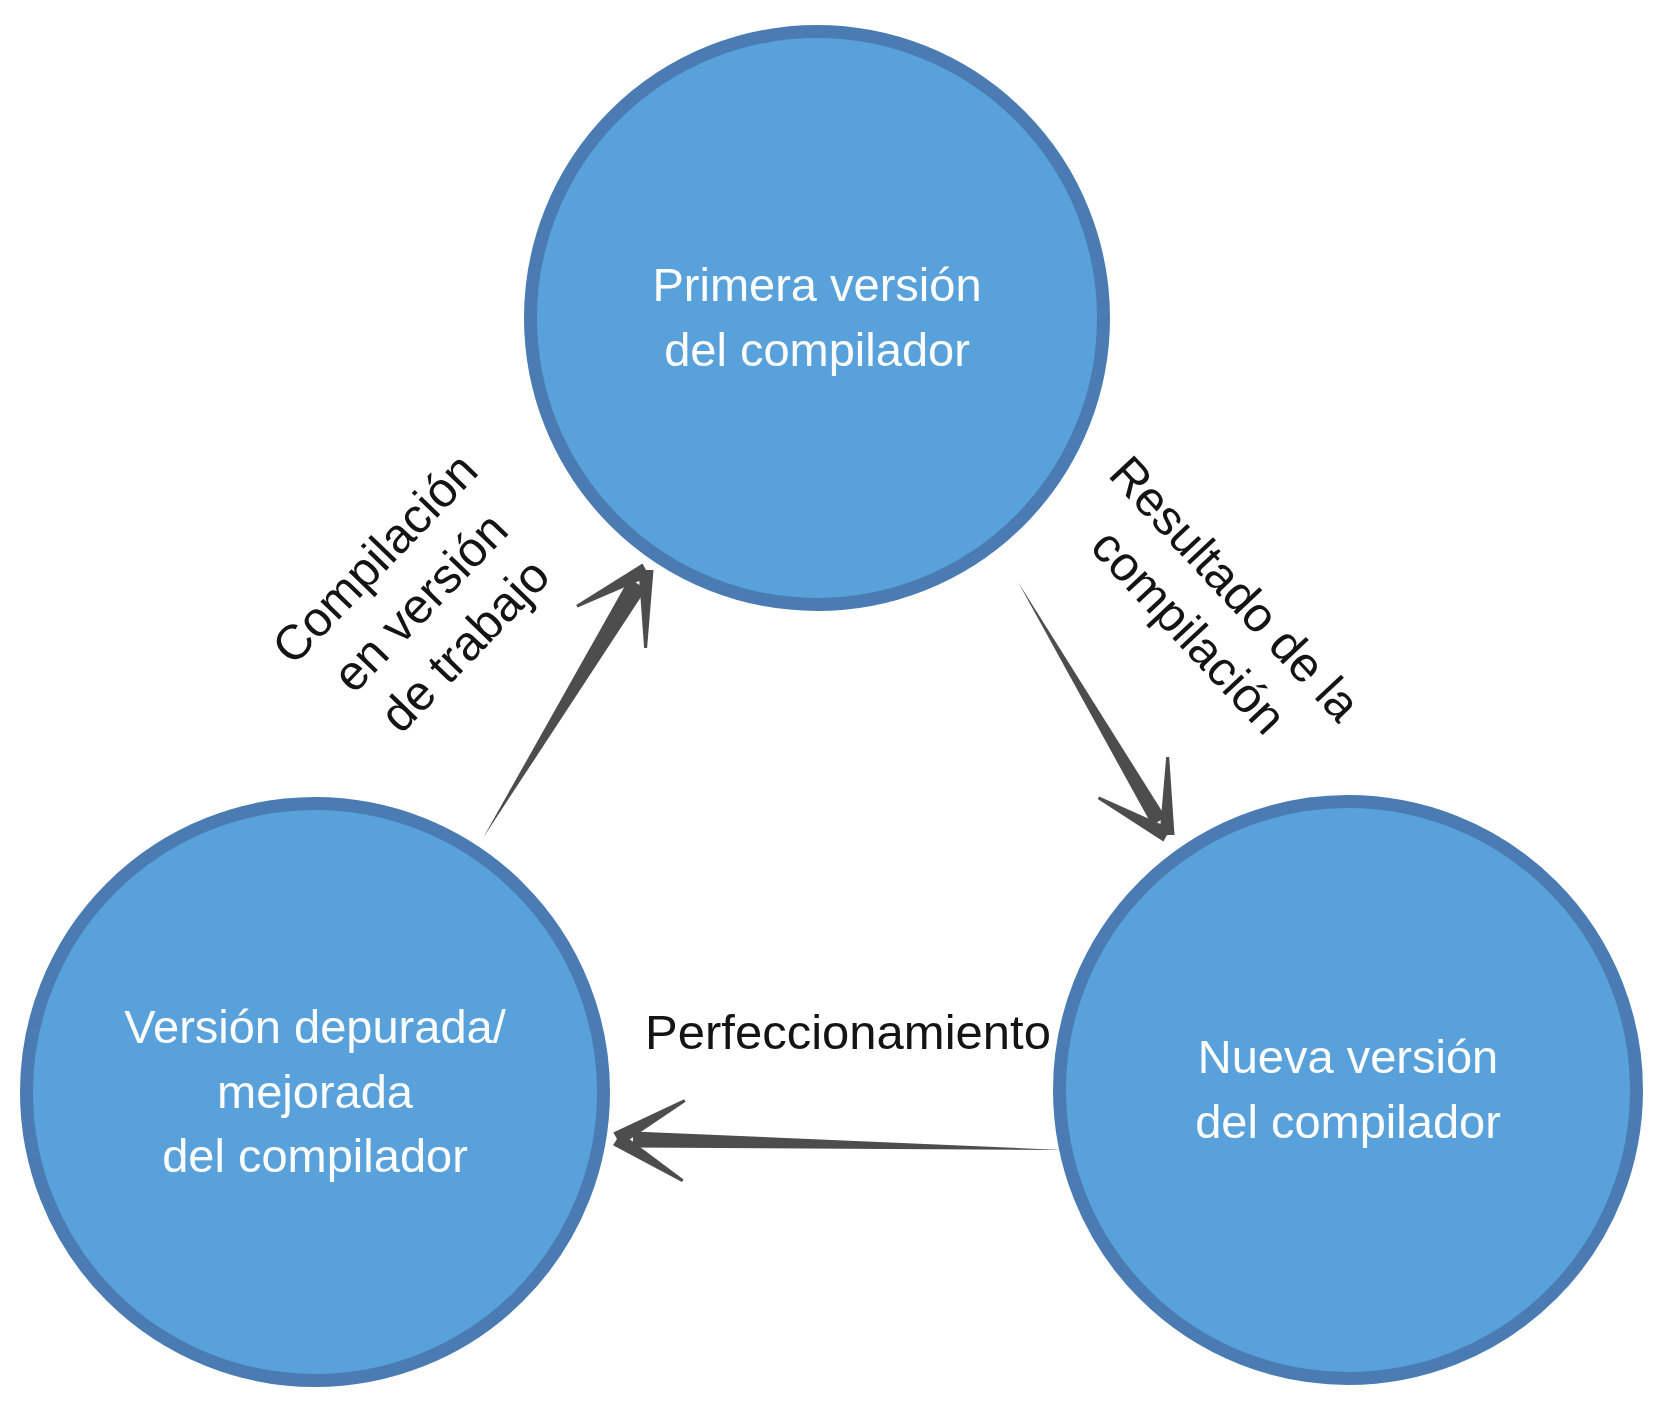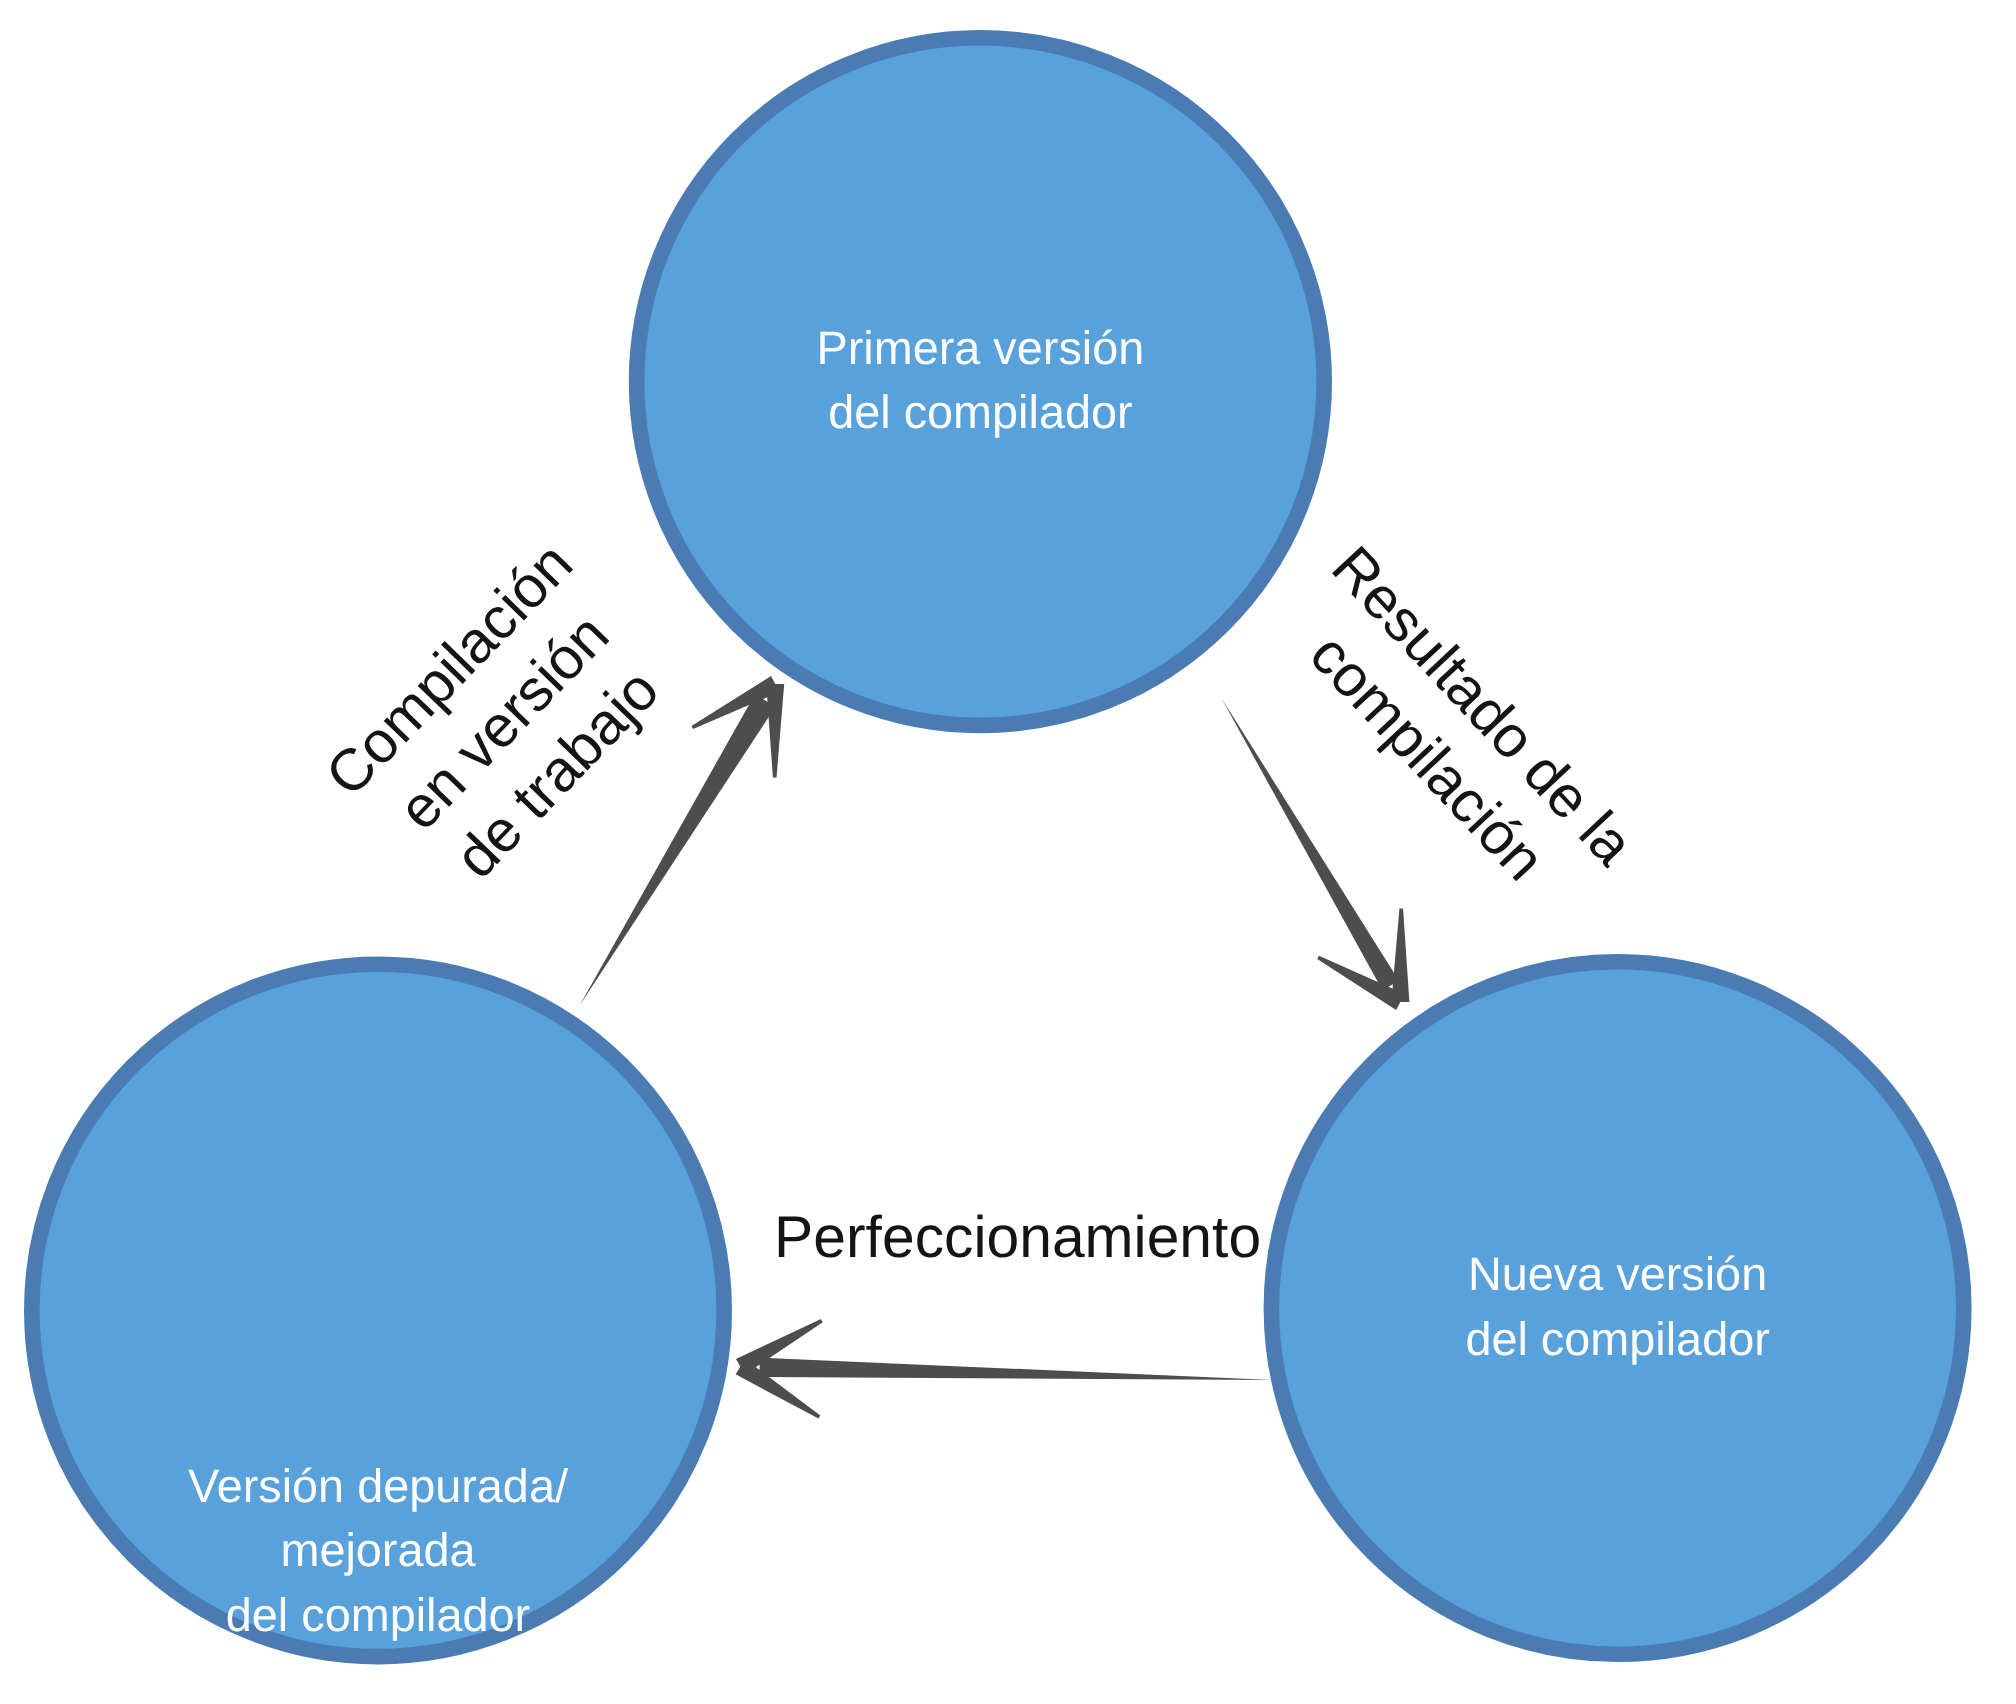--- a/index.html
+++ b/index.html
@@ -22,29 +22,29 @@
     box-sizing: border-box;
     border-radius: 50%;
     background: var(--node-fill, #58a1db);
     border: 13px solid var(--node-border, #4a7cb3);
     display: flex;
     align-items: center;
     justify-content: center;
   }
   .node-label {
     color: var(--node-text, #fdfdfd);
-    font-size: 39px;
+    font-size: 47px;
     line-height: 1.38;
     text-align: center;
     white-space: pre-line;
     letter-spacing: 0px;
     padding: 0 20px;
   }
   .node-top          { left: 524px; top: 25px;  width: 586px; height: 586px; }
-  .node-bottom-left  { left: 20px;  top: 797px; width: 590px; height: 590px; align-items: flex-end; }
+  .node-bottom-left  { left: 20px;  top: 797px; width: 590px; height: 590px; }
   .node-bottom-right { left: 1053px; top: 795px; width: 590px; height: 590px; }
   .edge-label {
     position: absolute;
     color: var(--label-text, #141414);
     font-size: 49px;
     line-height: 1.28;
     text-align: center;
     white-space: pre-line;
     transform: translate(-50%, -50%) rotate(var(--rot, 0deg));
     transform-origin: center center;

